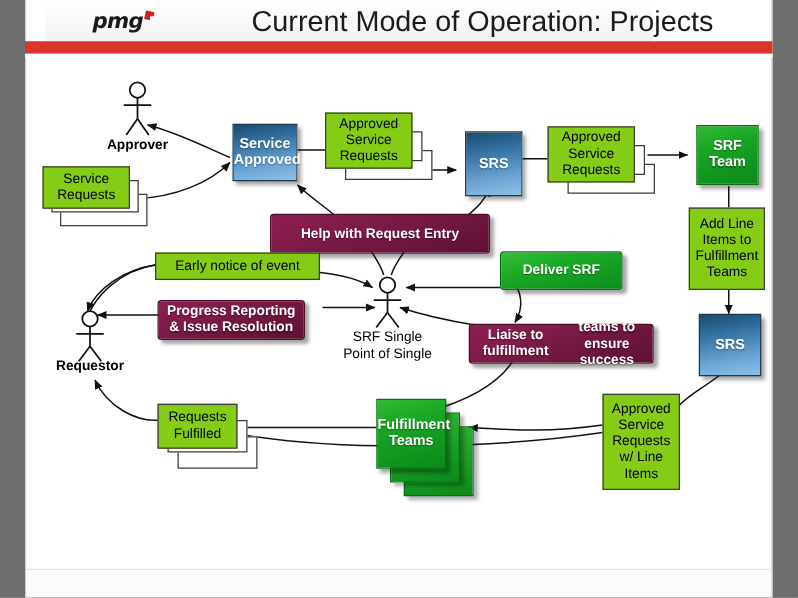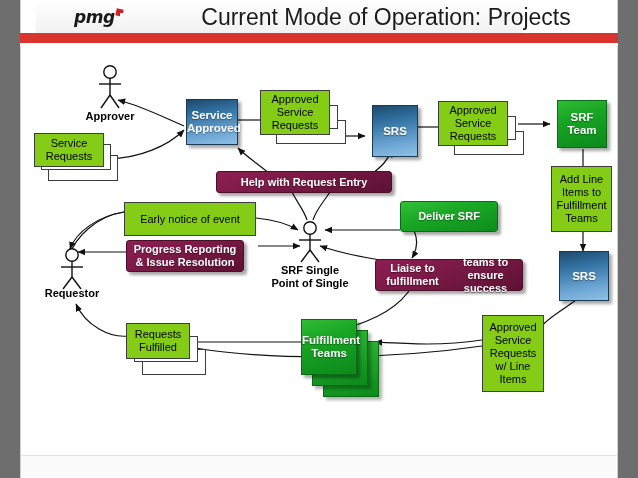--- a/index.html
+++ b/index.html
@@ -64,21 +64,21 @@
         box-shadow:3px 3px 3px rgba(0,0,0,.35);}
 
   
   .gstack .g2,.gstack .g3{position:absolute;box-sizing:border-box;
         background:linear-gradient(165deg,#2fbb34,#0c8a1b);border:1px solid #0a6d16;
         box-shadow:3px 3px 3px rgba(0,0,0,.3);}
 
   
   .actorcap{position:absolute;font-size:11px;font-weight:bold;color:#000000;
         text-align:center;white-space:nowrap;}
-  .nodecap{position:absolute;font-size:11px;font-weight:bold;color:#000000;
+  .nodecap{position:absolute;font-size:11px;font-weight:normal;color:#000000;
         text-align:center;line-height:13px;}
 </style>
 </head>
 <body>
 
 <div id="slide">
 
   <div id="sheet"></div>
 
   <div id="header">
@@ -216,25 +216,25 @@
       <span class="lbl">Add Line</span>
       <span class="lbl">Items to</span>
       <span class="lbl">Fulfillment</span>
       <span class="lbl">Teams</span>
     </div>
 
     <div class="node blue" style="left:539px;top:205px;width:50px;height:50px;">
       <span class="lbl">SRS</span>
     </div>
 
-    <div class="node maroon" style="left:196px;top:125px;width:176px;height:22px;">
+    <div class="node maroon" style="left:196px;top:125px;width:176px;height:32px;">
       <span class="lbl">Help with Request Entry</span>
     </div>
 
-    <div class="node wbox" style="left:104px;top:156px;width:132px;height:34px;">
+    <div class="node wbox" style="left:104px;top:156px;width:132px;height:22px;">
       <span class="lbl">Early notice of event</span>
     </div>
 
     <div class="node" style="left:272px;top:172px;width:36px;height:46px;">
       <svg width="36" height="46" viewBox="0 0 36 46">
         <circle cx="18" cy="10" r="6.2" fill="#ffffff" stroke="#111" stroke-width="1.4"></circle>
         <line x1="18" y1="16" x2="18" y2="32" stroke="#111" stroke-width="1.4"></line>
         <line x1="7" y1="22" x2="29" y2="22" stroke="#111" stroke-width="1.4"></line>
         <line x1="18" y1="32" x2="9" y2="44" stroke="#111" stroke-width="1.4"></line>
         <line x1="18" y1="32" x2="27" y2="44" stroke="#111" stroke-width="1.4"></line>

